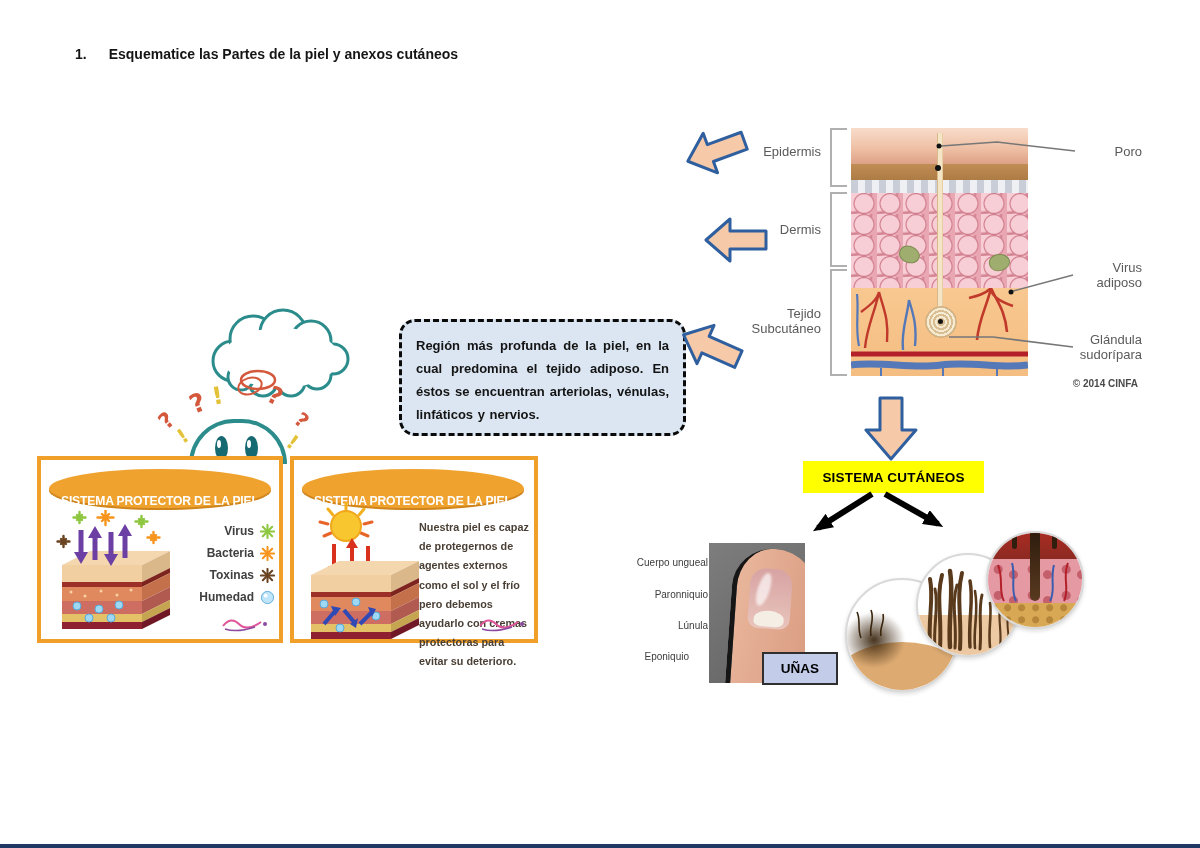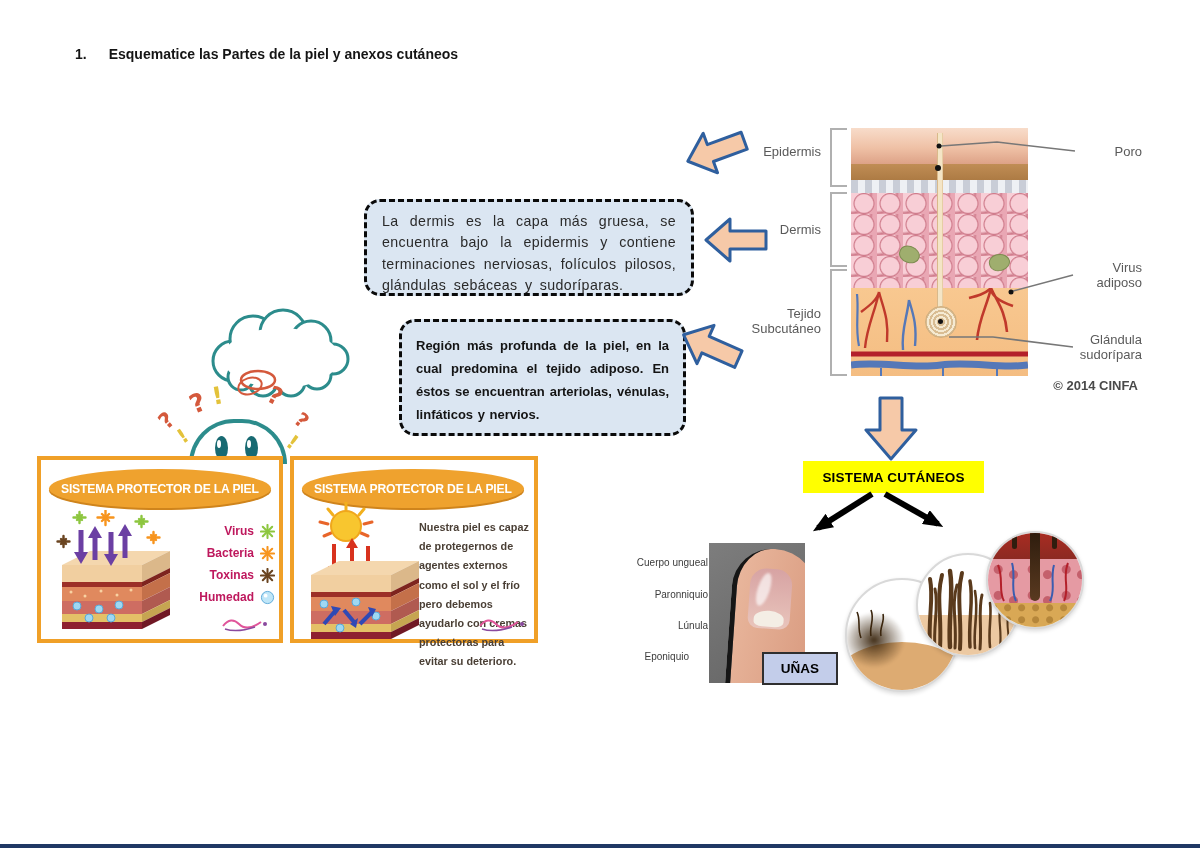--- a/index.html
+++ b/index.html
@@ -41,21 +41,21 @@
   .gland{position:absolute;left:74px;top:178px;width:30px;height:30px;border-radius:50%;
          background:repeating-radial-gradient(circle at 50% 50%, #f5ead2 0 2px, #d9bd93 2px 4px);
          border:1px solid #cfae7e;}
   .gland-dot{position:absolute;left:87px;top:191px;width:5px;height:5px;background:#111;border-radius:50%;}
   .blob{position:absolute;width:19px;height:15px;background:#9fae6e;border:1px solid #7d8c50;
         border-radius:45% 55% 50% 50%;}
   .bracket{position:absolute;width:15px;border:2px solid #b0b0b0;border-right:none;}
   .fig-lbl{position:absolute;color:#5a5a5a;font-size:13px;line-height:1.15;}
   .lbl-left{width:78px;text-align:right;left:-2px;}
   .lbl-right{width:70px;text-align:right;right:8px;}
-  .fig-copy{position:absolute;right:12px;top:293px;font-size:13px;font-weight:bold;color:#4a4a4a;}
+  .fig-copy{position:absolute;right:12px;top:293px;font-size:10px;font-weight:bold;color:#4a4a4a;}
 
   
   .anexos-box{left:803px;top:461px;width:181px;height:32px;background:#ffff00;
               display:flex;align-items:center;justify-content:center;
               font-size:13.5px;font-weight:bold;color:#000;letter-spacing:.2px;}
 
   
   .nail-lbl{position:absolute;width:100px;text-align:right;font-size:10px;color:#3c3c3c;}
   .nail-photo{left:709px;top:543px;width:96px;height:140px;background:linear-gradient(145deg,#7d7d7d,#636363);overflow:hidden;}
   .finger{position:absolute;left:20px;top:6px;width:80px;height:160px;
@@ -98,42 +98,41 @@
   .head{left:189px;top:419px;width:90px;height:41px;background:#fff;border:4px solid #2c8c8c;border-bottom:none;
         border-radius:90px 90px 0 0;z-index:1;}
   .eye{position:absolute;top:13px;width:13px;height:24px;background:#186a72;border-radius:50%;}
   .eye:after{content:"";position:absolute;left:2px;top:4px;width:4px;height:8px;background:#fff;border-radius:50%;}
 
   
   .card{width:246px;height:187px;background:#fff;border:4px solid #f0a028;box-sizing:border-box;z-index:3;}
   .card1{left:37px;top:456px;}
   .card2{left:290px;top:456px;width:248px;}
   .banner{position:absolute;left:8px;top:9px;width:222px;height:39px;background:#efa22e;border-radius:50%;
-          box-shadow:0 2px 0 #cf841c;display:flex;align-items:center;justify-content:center;}
+          box-shadow:0 2px 0 #cf841c;display:flex;align-items:flex-end;justify-content:center;}
   .banner span{color:#fff;font-weight:bold;font-size:13.5px;letter-spacing:-0.2px;transform:scaleX(.9);white-space:nowrap;}
   .legend{position:absolute;left:148px;top:60px;width:86px;}
   .legend-row{display:flex;align-items:center;justify-content:flex-end;gap:6px;height:22px;
-              font-size:12px;font-weight:bold;color:#be185d;}
+              font-size:12px;font-weight:bold;color:#404040;}
   .card2-text{position:absolute;left:125px;top:58px;width:114px;font-size:10.8px;font-weight:bold;
               color:#4a3f35;line-height:1.78;}
   .logo{position:absolute;left:178px;top:152px;}
 
   .bottom-strip{left:0;top:844px;width:1200px;height:4px;background:#1f3864;}
 </style>
 </head>
 <body>
 
 <div class="page">
 
   <div class="abs doc-title">
     <span>1.</span>
     <span>Esquematice las Partes de la piel y anexos cutáneos</span>
   </div>
 
-  <div class="abs note note2">La dermis es la capa más gruesa, se encuentra bajo la epidermis y contiene terminaciones nerviosas, folículos pilosos, glándulas sebáceas y sudoríparas.</div>
   <div class="abs note note3">Región más profunda de la piel, en la cual predomina el tejido adiposo. En éstos se encuentran arteriolas, vénulas, linfáticos y nervios.</div>
 
   <svg class="abs blk-arrow" style="left:684px;top:128px;transform:rotate(-20deg);" width="64" height="46" viewBox="0 0 64 46">
     <polygon points="62,14 26,14 26,2 2,23 26,44 26,32 62,32" fill="#f6c9a8" stroke="#2f5f9e" stroke-width="3" stroke-linejoin="round"></polygon>
   </svg>
   <svg class="abs blk-arrow" style="left:704px;top:217px;" width="64" height="46" viewBox="0 0 64 46">
     <polygon points="62,14 26,14 26,2 2,23 26,44 26,32 62,32" fill="#f6c9a8" stroke="#2f5f9e" stroke-width="3" stroke-linejoin="round"></polygon>
   </svg>
   <svg class="abs blk-arrow" style="left:679px;top:324px;transform:rotate(24deg);" width="64" height="46" viewBox="0 0 64 46">
     <polygon points="62,14 26,14 26,2 2,23 26,44 26,32 62,32" fill="#f6c9a8" stroke="#2f5f9e" stroke-width="3" stroke-linejoin="round"></polygon>

